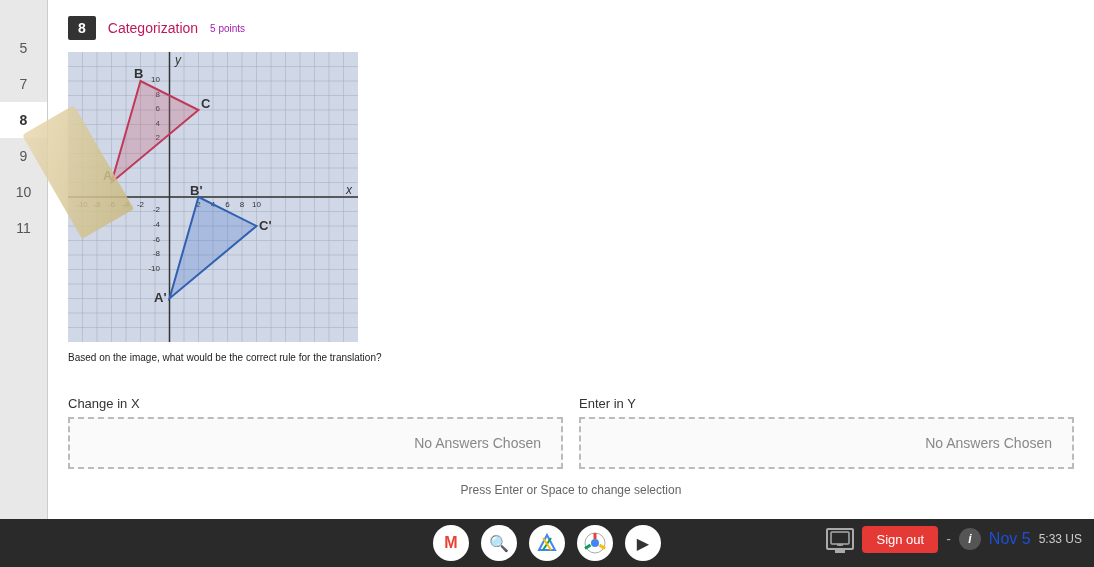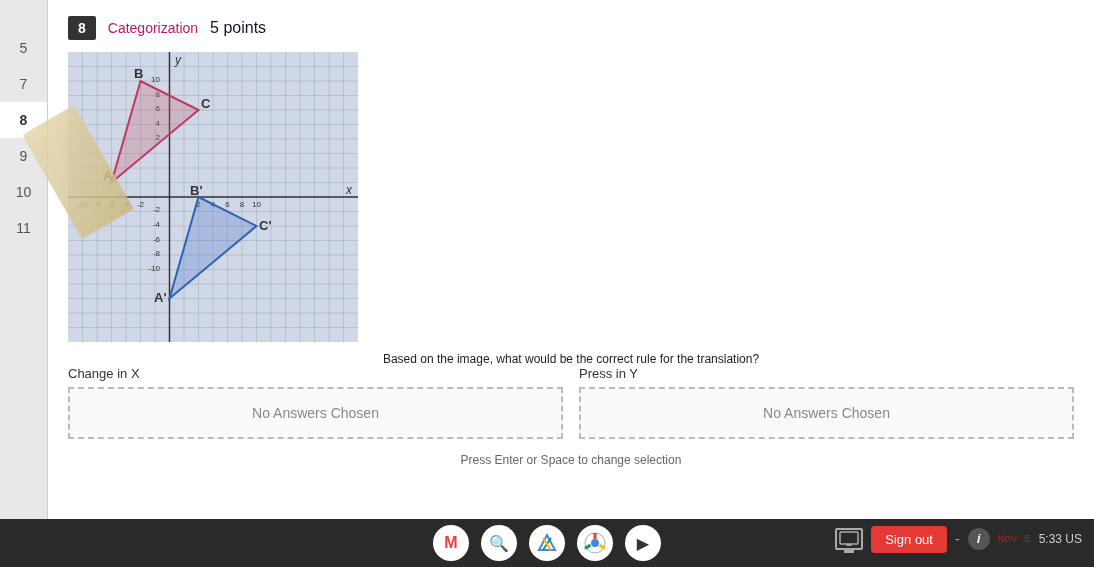--- a/index.html
+++ b/index.html
@@ -65,44 +65,43 @@
       font-size: 14px;
       font-weight: bold;
       padding: 4px 10px;
       border-radius: 2px;
     }
     .question-type {
       font-size: 14px;
       color: #be185d;
     }
     .question-points {
-      font-size: 16px;
-      color: #0f172a;
+      font-size: 10px;
+      color: #a21caf;
     }
 
     
     .graph-container {
       position: relative;
       width: 290px;
       height: 290px;
       margin-bottom: 10px;
     }
 
     
     .graph-canvas {
       width: 290px;
       height: 290px;
     }
 
     
     .question-text {
-      font-size: 12px;
+      font-size: 10px;
       color: #222;
-      margin-bottom: 0;
-      text-align: center;
+      margin-bottom: 33px;
     }
 
     
     .answer-area {
       display: flex;
       gap: 16px;
       align-items: flex-start;
     }
 
     .answer-column {
@@ -115,21 +114,21 @@
       margin-bottom: 6px;
       font-weight: normal;
     }
 
     .answer-box {
       border: 2px dashed #bbb;
       padding: 14px 20px;
       min-height: 52px;
       display: flex;
       align-items: center;
-      justify-content: center;
+      justify-content: flex-end;
       background: #fafafa;
     }
 
     .answer-box-text {
       color: #888;
       font-size: 14px;
     }
 
     .answer-hint {
       font-size: 12px;
@@ -200,23 +199,22 @@
       display: flex;
       align-items: center;
       justify-content: center;
       color: #fff;
       font-size: 12px;
       font-style: italic;
       font-weight: bold;
     }
 
     .tray-date {
-      color: #b91c1c;
-      font-size: 11px;
-      font-family: Liberation Mono, monospace;
+      color: #1d4ed8;
+      font-size: 16px;
     }
 
     .tray-time {
       color: #ccc;
       font-size: 12px;
     }
 
     .screen-icon {
       width: 28px;
       height: 22px;
@@ -369,21 +367,21 @@
   <p class="question-text">Based on the image, what would be the correct rule for the translation?</p>
 
   <div class="answer-area">
     <div class="answer-column">
       <div class="answer-column-label">Change in X</div>
       <div class="answer-box">
         <span class="answer-box-text">No Answers Chosen</span>
       </div>
     </div>
     <div class="answer-column">
-      <div class="answer-column-label">Press in Y</div>
+      <div class="answer-column-label">Enter in Y</div>
       <div class="answer-box">
         <span class="answer-box-text">No Answers Chosen</span>
       </div>
     </div>
   </div>
 
   <p class="answer-hint">Press Enter or Space to change selection</p>
 
 </div>
 

